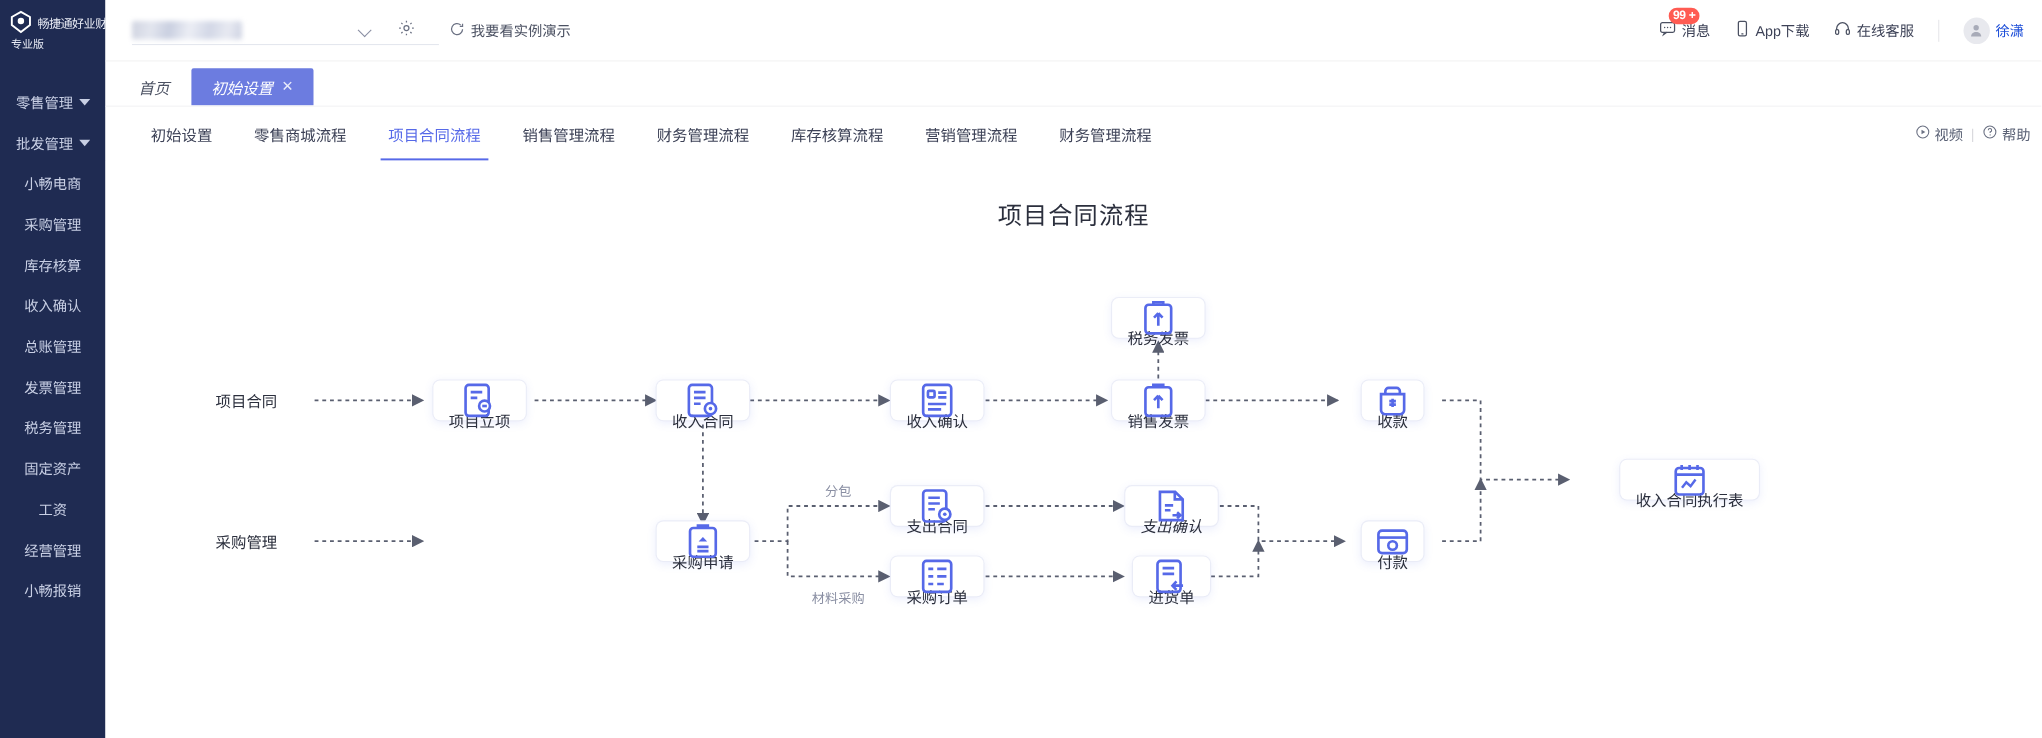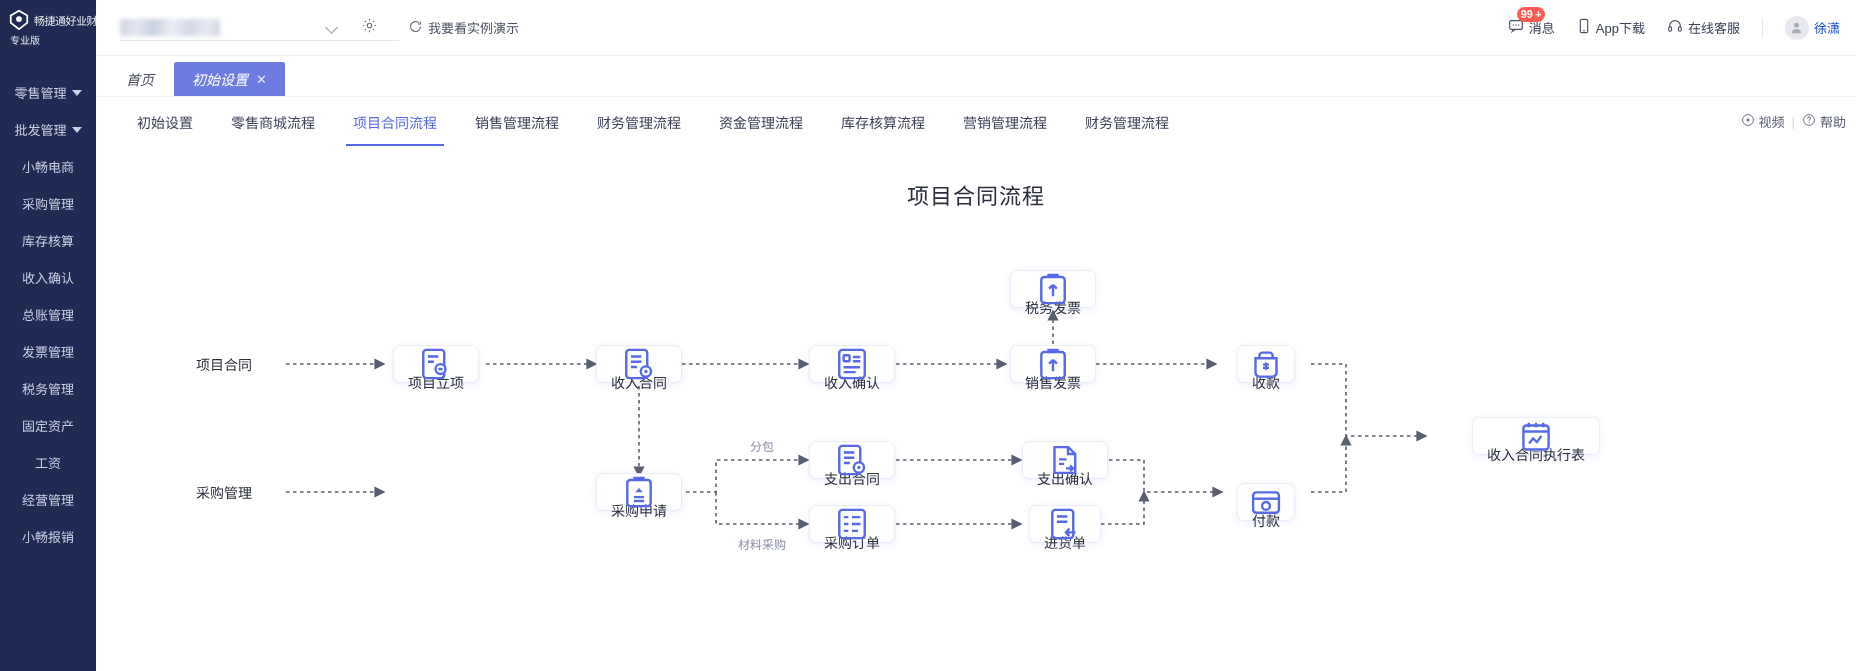--- a/index.html
+++ b/index.html
@@ -292,23 +292,20 @@
         <div class="stab active">
             <span>项目合同流程</span>
           </div>
         <div class="stab">
             <span>销售管理流程</span>
           </div>
         <div class="stab">
             <span>财务管理流程</span>
           </div>
         <div class="stab">
-            <span>资金管理流程</span>
-          </div>
-        <div class="stab">
             <span>库存核算流程</span>
           </div>
         <div class="stab">
             <span>营销管理流程</span>
           </div>
         <div class="stab">
             <span>财务管理流程</span>
           </div>
       </div>
 
@@ -480,21 +477,21 @@
             <svg width="17" height="17" viewBox="0 0 24 24" fill="none" stroke="#5669e8" stroke-width="1.6">
               <rect x="3.5" y="2.6" width="14" height="18.8" rx="2"></rect>
               <path d="M6.6 7h7M6.6 10.5h7M6.6 14h4"></path>
               <circle cx="16.6" cy="17" r="3.4" fill="#fff"></circle>
                 <circle cx="16.6" cy="17" r="1.1" fill="#5669e8" stroke="none"></circle>
             </svg>
           </span>
           <span>支出合同</span>
         </div>
 
-        <div class="node" style="left:969px; top:314px;">
+        <div class="node" style="left:969px; top:314px;font-style:italic;">
           <span class="nicon">
             <svg width="17" height="17" viewBox="0 0 24 24" fill="none" stroke="#5669e8" stroke-width="1.6">
               <path d="M5 3.4h9.2l4.6 4.6v12.6H5z"></path>
               <path d="M14 3.4V8h4.6"></path>
               <path d="M8 11.6h5M8 14.6h3.4"></path>
               <path d="M12.6 17.6h4.6M15.4 15.8l2 1.8-2 1.8"></path>
             </svg>
           </span>
           <span>支出确认</span>
         </div>
@@ -514,21 +511,21 @@
           <span class="nicon">
             <svg width="17" height="17" viewBox="0 0 24 24" fill="none" stroke="#5669e8" stroke-width="1.6">
               <rect x="3.5" y="2.6" width="14" height="18.8" rx="2"></rect>
               <path d="M6.6 7h7M6.6 10.5h7"></path>
               <path d="M19 17.6h-6M15 15l-2.4 2.6 2.4 2.6"></path>
             </svg>
           </span>
           <span>进货单</span>
         </div>
 
-        <div class="node" style="left:1170px; top:356px;">
+        <div class="node" style="left:1170px; top:346px;">
           <span class="nicon">
             <svg width="17" height="17" viewBox="0 0 24 24" fill="none" stroke="#5669e8" stroke-width="1.6">
               <rect x="3.4" y="5.6" width="17.2" height="13.6" rx="2.2"></rect>
               <path d="M3.4 9.8h17.2"></path>
               <circle cx="12" cy="14.6" r="2.6"></circle>
             </svg>
           </span>
           <span>付款</span>
         </div>
       </div>

